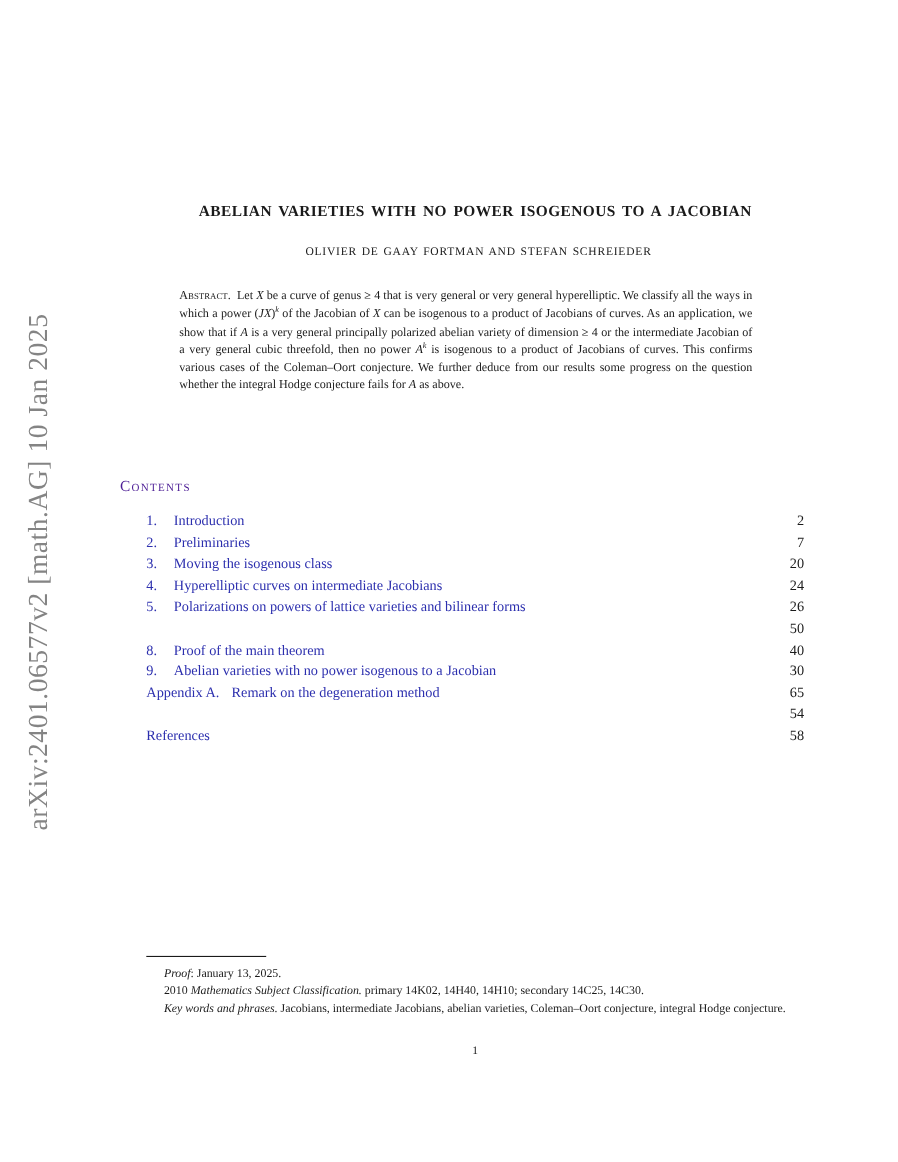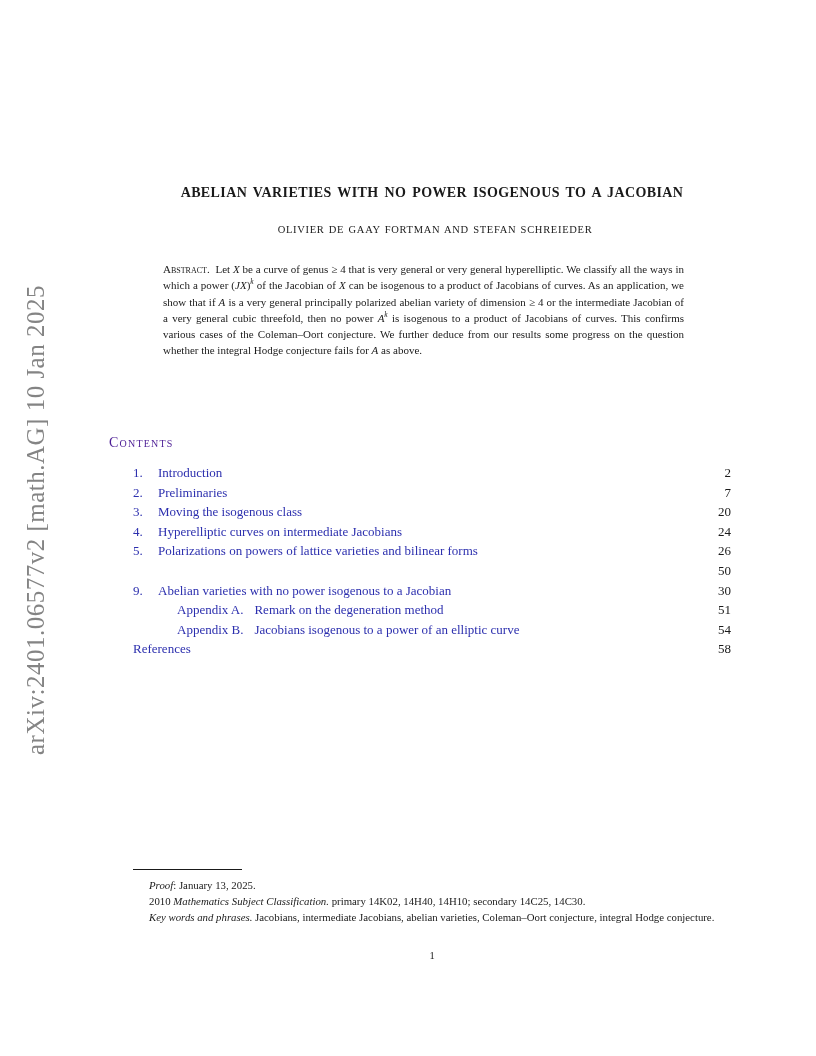--- a/index.html
+++ b/index.html
@@ -87,21 +87,21 @@
     font-size: 13px;
   }
   .toc-row {
     display: flex;
     align-items: baseline;
     line-height: 19.6px;
     white-space: nowrap;
   }
   .toc-link { color: #2c2fae; cursor: pointer; }
   .toc-num { display: inline-block; min-width: 25px; }
-  .toc-num.long { min-width: 0; margin-right: 11px; margin-left: 44px; }
+  .toc-num.long { min-width: 0; margin-right: 11px; }
   .toc-fill { flex: 1; }
   .toc-page { color: #1a1a1a; text-align: right; }
 
   .footnotes {
     position: absolute;
     top: 869px;
     left: 133px;
     width: 598px;
     font-size: 10.8px;
     line-height: 16px;
@@ -163,31 +163,35 @@
       <div class="toc-row">
         <span class="toc-link"><span class="toc-num">5.</span><span>Polarizations on powers of lattice varieties and bilinear forms</span></span>
         <span class="toc-fill"></span>
         <span class="toc-page">26</span>
       </div>
       <div class="toc-row">
         <span class="toc-fill"></span>
         <span class="toc-page">50</span>
       </div>
       <div class="toc-row">
+        <span class="toc-link"><span class="toc-num">8.</span><span>Proof of the main theorem</span></span>
+        <span class="toc-fill"></span>
+        <span class="toc-page">40</span>
+      </div>
+      <div class="toc-row">
         <span class="toc-link"><span class="toc-num">9.</span><span>Abelian varieties with no power isogenous to a Jacobian</span></span>
         <span class="toc-fill"></span>
         <span class="toc-page">30</span>
       </div>
       <div class="toc-row">
         <span class="toc-link"><span class="toc-num long">Appendix A.</span><span>Remark on the degeneration method</span></span>
         <span class="toc-fill"></span>
-        <span class="toc-page">51</span>
-      </div>
-      <div class="toc-row">
-        <span class="toc-link"><span class="toc-num long">Appendix B.</span><span>Jacobians isogenous to a power of an elliptic curve</span></span>
+        <span class="toc-page">65</span>
+      </div>
+      <div class="toc-row">
         <span class="toc-fill"></span>
         <span class="toc-page">54</span>
       </div>
       <div class="toc-row">
         <span class="toc-link"><span>References</span></span>
         <span class="toc-fill"></span>
         <span class="toc-page">58</span>
       </div>
     </div>
 

